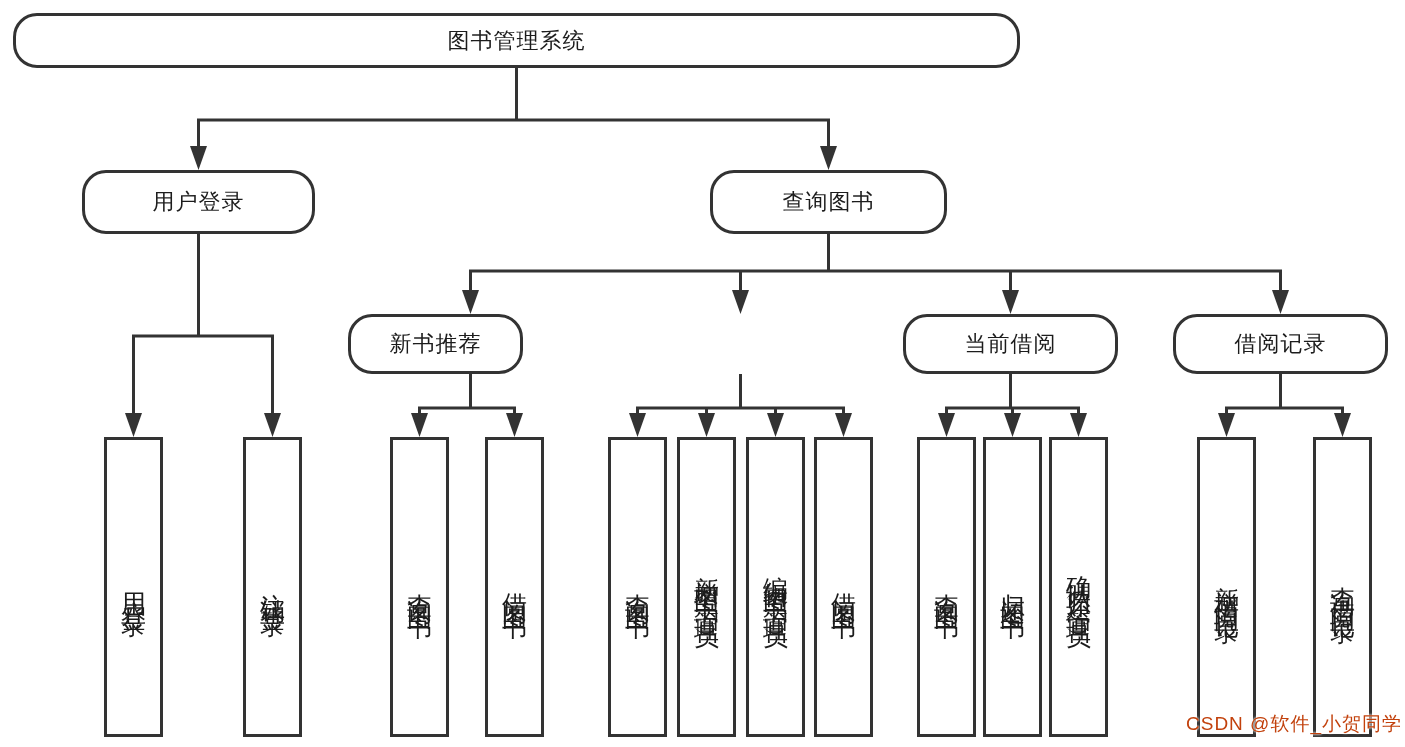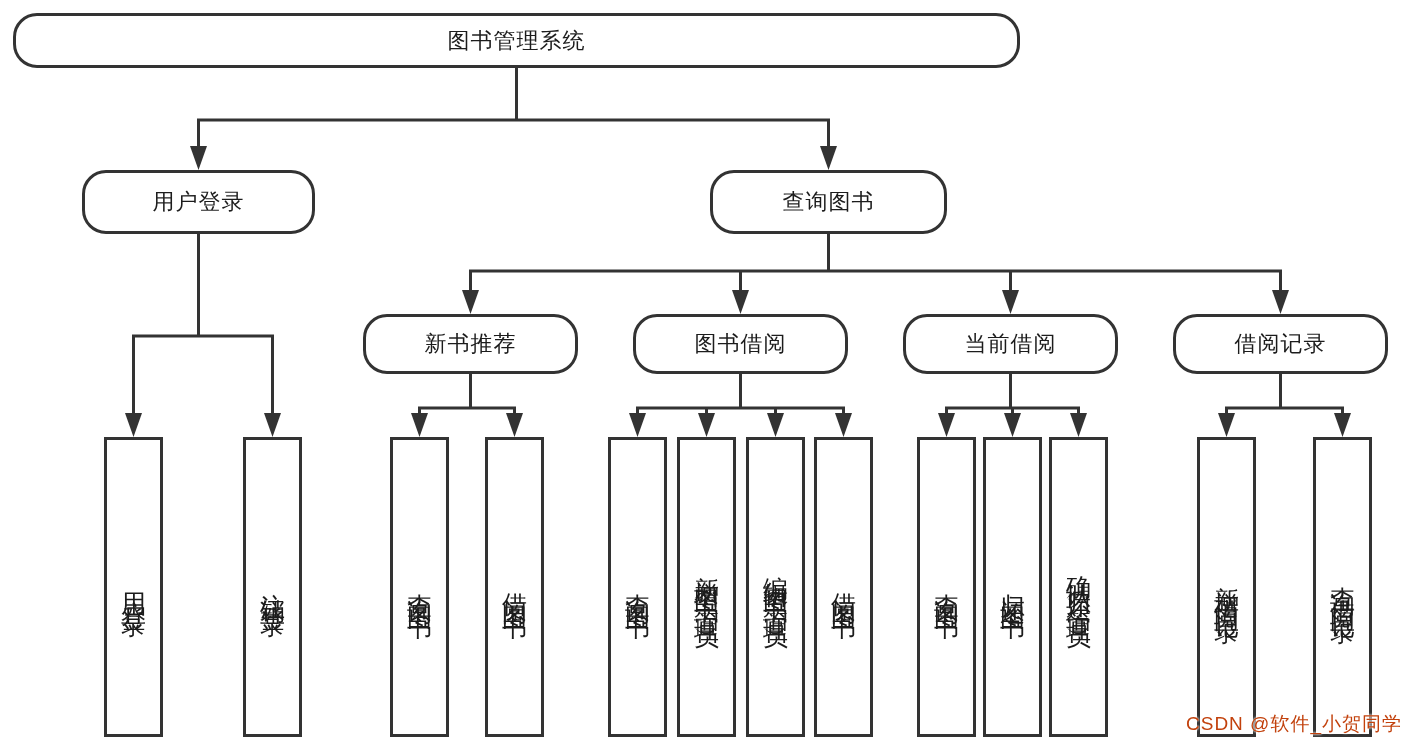--- a/index.html
+++ b/index.html
@@ -56,22 +56,21 @@
     <path d="M1280.5,374 V409.5 M1225,408 H1344 M1226.5,408 V416 M1342.5,408 V416" stroke="#333333" stroke-width="3" fill="none"></path>
     <polygon points="1218,413 1235,413 1226.5,437" fill="#333333"></polygon>
     <polygon points="1334,413 1351,413 1342.5,437" fill="#333333"></polygon>
   </svg>
 
   <div class="node hbox" style="left:13px; top:13px; width:1007px; height:55px;">图书管理系统</div>
 
   <div class="node hbox" style="left:82px; top:170px; width:233px; height:64px;">用户登录</div>
   <div class="node hbox" style="left:710px; top:170px; width:237px; height:64px;">查询图书</div>
 
-  <div class="node hbox" style="left:363px; top:314px; width:215px; height:60px;">新书推荐</div>
-  <div class="node hbox" style="left:633px; top:314px; width:215px; height:60px;">图书借阅</div>
+  <div class="node hbox" style="left:348px; top:314px; width:175px; height:60px;">新书推荐</div>
   <div class="node hbox" style="left:1173px; top:314px; width:215px; height:60px;">借阅记录</div>
   <div class="node hbox" style="left:903px; top:314px; width:215px; height:60px;">当前借阅</div>
 
   <div class="node vbox" style="left:104px; top:437px; width:59px; height:300px;">
     <span>用户登录</span>
   </div>
   <div class="node vbox" style="left:243px; top:437px; width:59px; height:300px;">
     <span>注销登录</span>
   </div>
 

